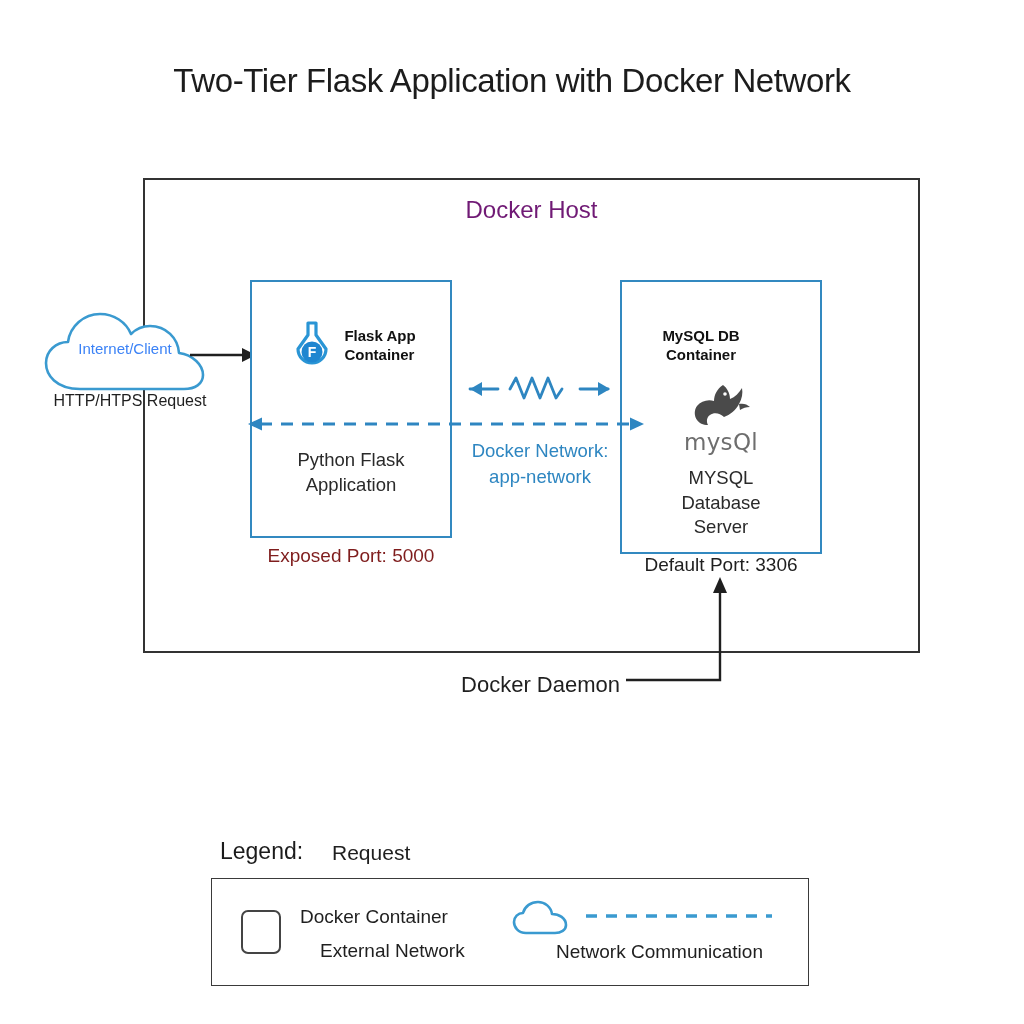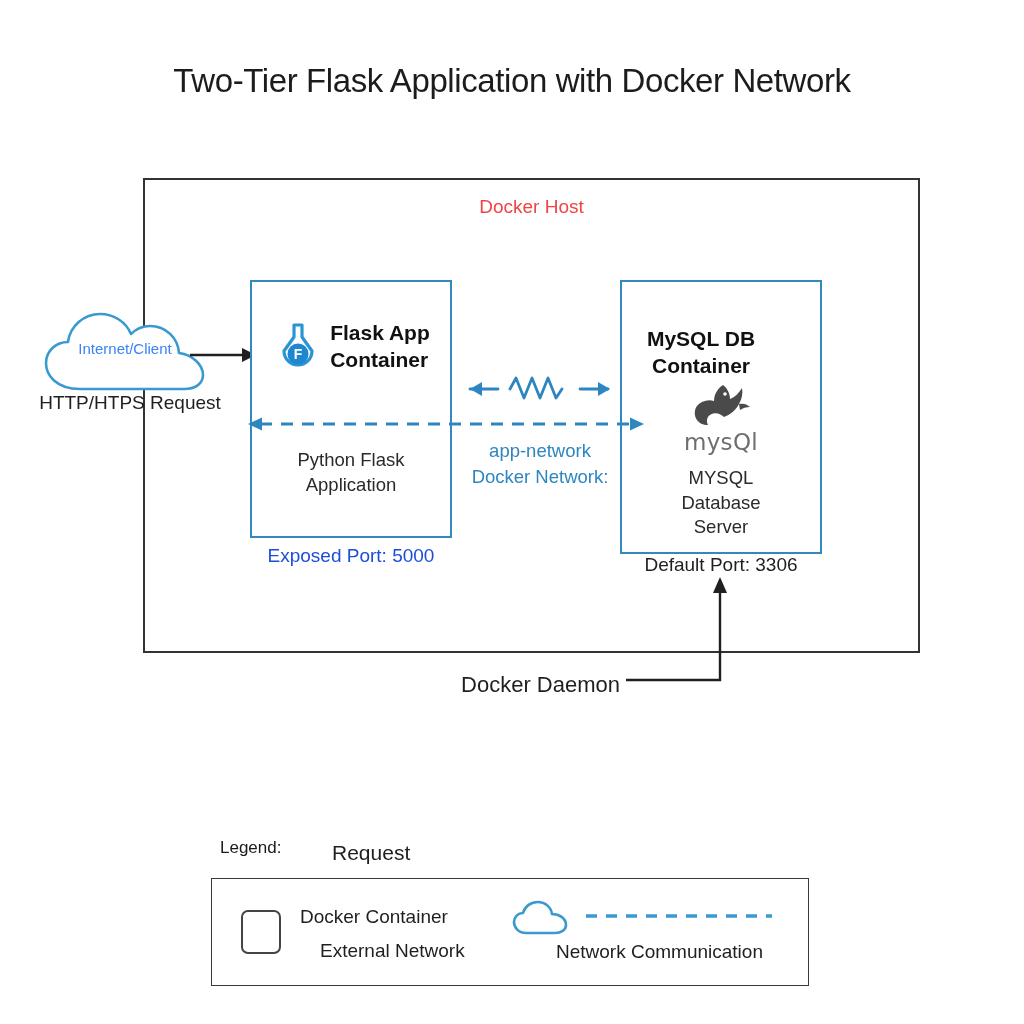--- a/index.html
+++ b/index.html
@@ -43,22 +43,22 @@
     height: 475px;
     border: 2px solid #333333;
     box-sizing: border-box;
     background: transparent;
   }
   #docker-host-label {
     left: 143px;
     top: 196px;
     width: 777px;
     text-align: center;
-    font-size: 19px;
-    color: #ef4444;
+    font-size: 24px;
+    color: #701a75;
   }
 
   
   .container-box {
     border: 2.5px solid #3289c0;
     box-sizing: border-box;
     background: #ffffff;
   }
   #flask-container-box {
     left: 250px;
@@ -66,21 +66,21 @@
     width: 202px;
     height: 258px;
   }
   #mysql-container-box {
     left: 620px;
     top: 280px;
     width: 202px;
     height: 274px;
   }
   .container-title {
-    font-size: 21px;
+    font-size: 15px;
     font-weight: 700;
     line-height: 1.28;
     color: #111111;
     text-align: center;
   }
   .container-sub {
     font-size: 18.5px;
     line-height: 1.33;
     color: #2a2a2a;
     text-align: center;
@@ -145,21 +145,21 @@
     width: 170px;
     text-align: center;
     font-size: 15px;
     color: #3b82f6;
   }
   #http-request-label {
     left: 10px;
     top: 392px;
     width: 240px;
     text-align: center;
-    font-size: 19px;
+    font-size: 16px;
     color: #1f1f1f;
   }
 
   
   #network-link-svg {
     left: 452px;
     top: 368px;
     width: 176px;
     height: 42px;
   }
@@ -181,21 +181,21 @@
     height: 24px;
   }
 
   
   #exposed-port-label {
     left: 238px;
     top: 545px;
     width: 226px;
     text-align: center;
     font-size: 19px;
-    color: #1d4ed8;
+    color: #7f1d1d;
   }
   #default-port-label {
     left: 608px;
     top: 554px;
     width: 226px;
     text-align: center;
     font-size: 19px;
     color: #1f1f1f;
   }
 
@@ -212,21 +212,21 @@
     left: 624px;
     top: 575px;
     width: 130px;
     height: 120px;
   }
 
   
   #legend-title {
     left: 220px;
     top: 838px;
-    font-size: 17px;
+    font-size: 23px;
     color: #1b1b1b;
   }
   #legend-request {
     left: 332px;
     top: 841px;
     font-size: 21px;
     color: #1f1f1f;
   }
   #legend-box {
     left: 211px;
@@ -346,22 +346,22 @@
   <svg class="abs" id="network-link-svg" viewBox="0 0 176 42">
     <g stroke="#2e86c1" stroke-width="2.8" fill="none" stroke-linecap="round" stroke-linejoin="round">
       <line x1="46" y1="21" x2="18" y2="21"></line>
       <polyline points="58,21 64,10 72,30 80,10 88,30 96,10 104,30 110,21"></polyline>
       <line x1="128" y1="21" x2="156" y2="21"></line>
     </g>
     <polygon points="18,21 30,14 30,28" fill="#2e86c1"></polygon>
     <polygon points="158,21 146,14 146,28" fill="#2e86c1"></polygon>
   </svg>
   <div class="abs" id="docker-network-label">
+    <div>Docker Network:</div>
     <div>app-network</div>
-    <div>Docker Network:</div>
   </div>
 
   <svg class="abs" id="dashed-link-svg" viewBox="0 0 400 24">
     <line x1="14" y1="12" x2="386" y2="12" stroke="#2e86c1" stroke-width="3" stroke-dasharray="12 9" stroke-linecap="butt"></line>
     <polygon points="2,12 16,5.5 16,18.5" fill="#2e86c1"></polygon>
     <polygon points="398,12 384,5.5 384,18.5" fill="#2e86c1"></polygon>
   </svg>
 
   <svg class="abs" id="daemon-leader-svg" viewBox="0 0 130 120">
     <polyline points="2,105 96,105 96,16" fill="none" stroke="#1f1f1f" stroke-width="2.4"></polyline>

